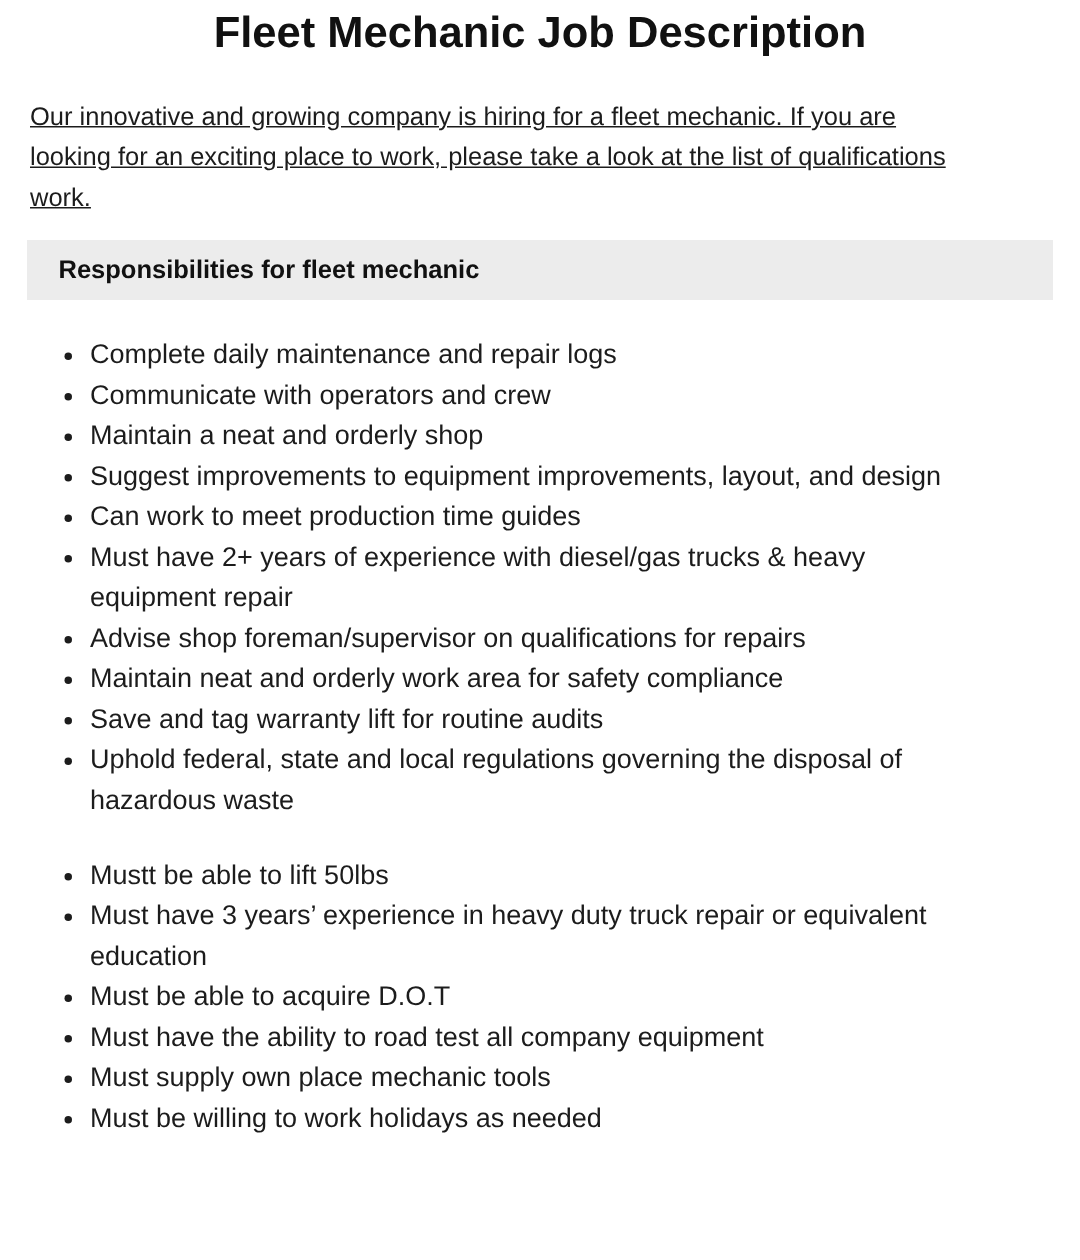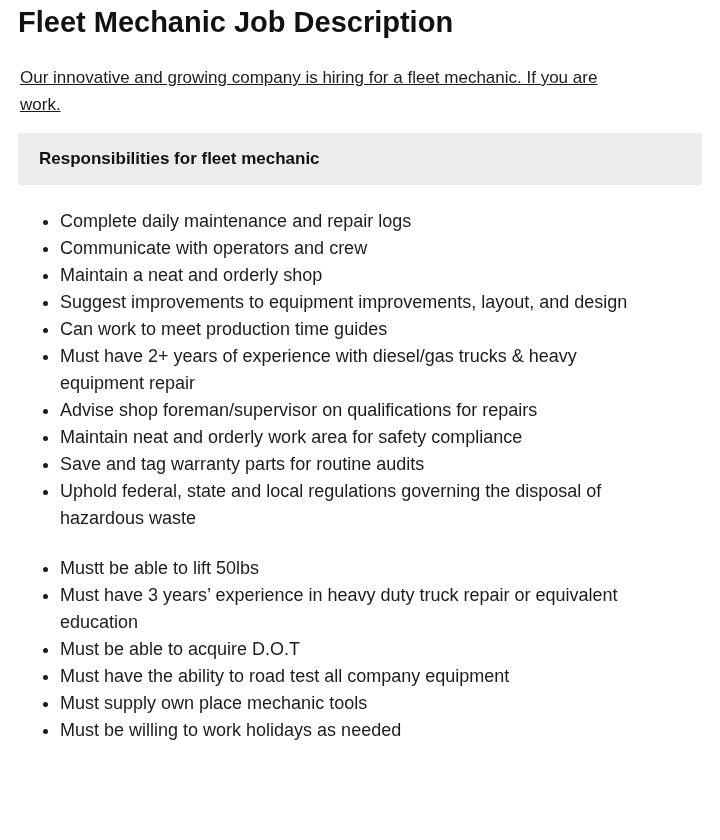--- a/index.html
+++ b/index.html
@@ -11,33 +11,33 @@
     font-family: "Liberation Sans", sans-serif;
     color: #1c1c1c;
     overflow: hidden;
   }
   .page { padding: 0 18px; }
   .title {
     margin: 4px 0 0 0;
     font-size: 29px;
     line-height: 36px;
     font-weight: 700;
-    text-align: left;
+    text-align: center;
     color: #111111;
   }
   .intro {
     margin: 24px 0 0 2px;
     font-size: 17px;
     line-height: 27px;
     text-decoration: underline;
   }
   .intro .line { display: block; }
   .section-header {
     margin-top: 15px;
-    height: 52px;
+    height: 40px;
     background: #ececec;
     display: flex;
     align-items: center;
     padding-left: 21px;
     font-size: 17px;
     font-weight: 700;
     color: #111111;
   }
   .bullet-list {
     margin: 23px 0 0 0;
@@ -50,37 +50,38 @@
 </style>
 </head>
 <body>
 
 <div class="page">
 
   <h1 class="title">Fleet Mechanic Job Description</h1>
 
   <p class="intro">
     <span class="line">Our innovative and growing company is hiring for a fleet mechanic. If you are</span>
+    <span class="line">looking for an exciting place to work, please take a look at the list of qualifications</span>
     <span class="line">work.</span>
   </p>
 
   <section>
     <div class="section-header">
       <span>Responsibilities for fleet mechanic</span>
     </div>
     <ul class="bullet-list">
       <li>Complete daily maintenance and repair logs</li>
       <li>Communicate with operators and crew</li>
       <li>Maintain a neat and orderly shop</li>
       <li>Suggest improvements to equipment improvements, layout, and design</li>
       <li>Can work to meet production time guides</li>
       <li>Must have 2+ years of experience with diesel/gas trucks &amp; heavy equipment repair</li>
       <li>Advise shop foreman/supervisor on qualifications for repairs</li>
       <li>Maintain neat and orderly work area for safety compliance</li>
-      <li>Save and tag warranty parts for routine audits</li>
+      <li>Save and tag warranty lift for routine audits</li>
       <li>Uphold federal, state and local regulations governing the disposal of hazardous waste</li>
     </ul>
   </section>
 
   <section>
     <ul class="bullet-list">
       <li>Mustt be able to lift 50lbs</li>
       <li>Must have 3 years’ experience in heavy duty truck repair or equivalent education</li>
       <li>Must be able to acquire D.O.T</li>
       <li>Must have the ability to road test all company equipment</li>

